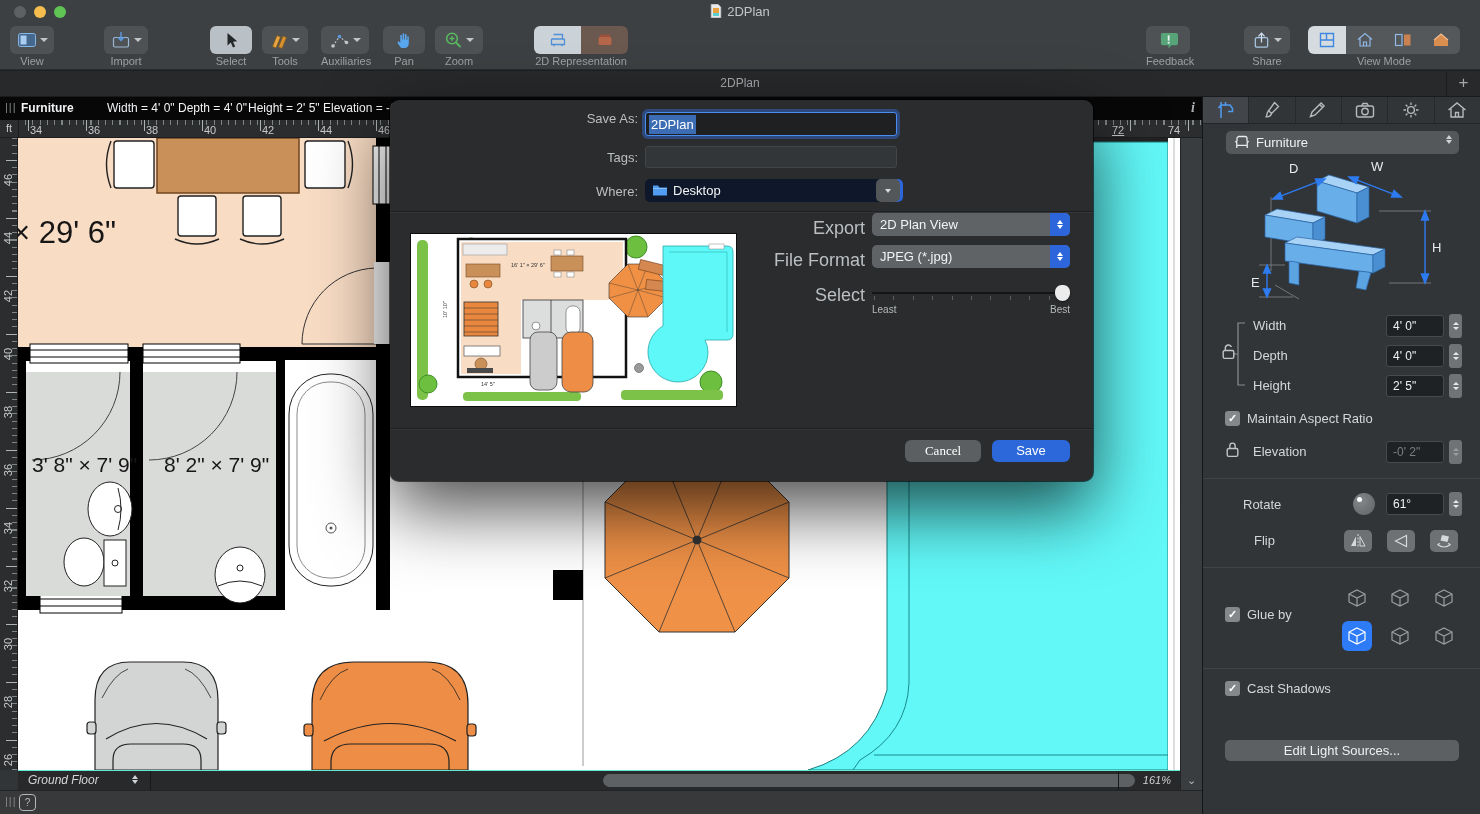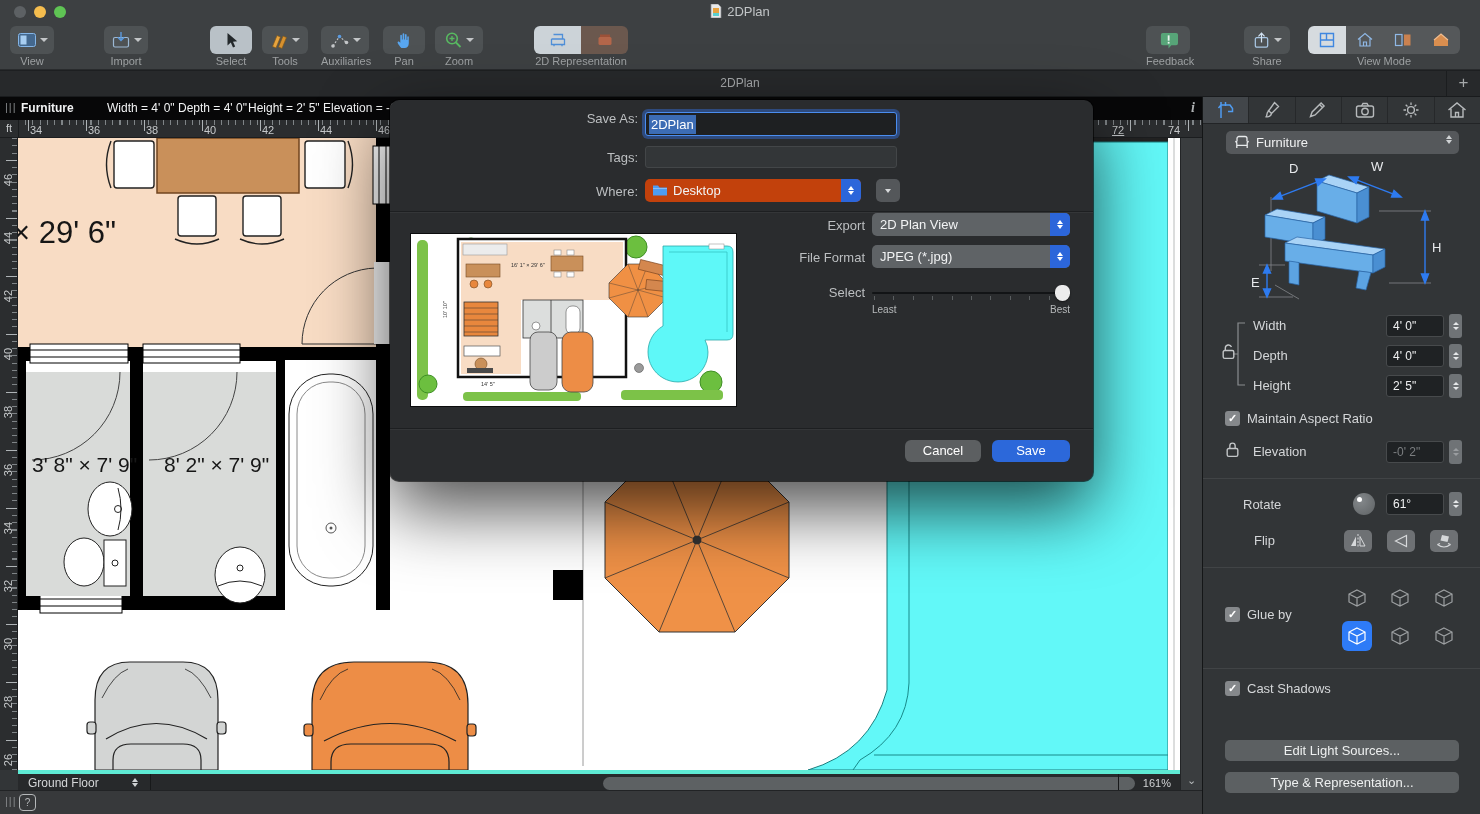--- a/index.html
+++ b/index.html
@@ -31,54 +31,54 @@
   .hmajor{position:absolute;left:18px;top:0;right:0;height:11px;background:repeating-linear-gradient(90deg,#aeb3b6 0 1px,transparent 1px 58px);background-position:10px 0;}
   .hnum{position:absolute;top:4px;font-size:11px;color:#c6c9cb;}
   .ft-corner{position:absolute;left:0;top:0;width:18px;height:17px;border-right:1px solid #1b1d1f;color:#c6c9cb;font-size:11px;text-align:center;line-height:17px;background:#2b2d2f;}
   .vruler{position:absolute;left:0;top:138px;width:18px;height:632px;background:#2b2d2f;border-right:1px solid #1b1d1f;box-sizing:border-box;}
   .vticks{position:absolute;right:0;top:0;bottom:0;width:5px;background:repeating-linear-gradient(180deg,#7f8487 0 1px,transparent 1px 7.25px);}
   .vmajor{position:absolute;right:0;top:0;bottom:0;width:11px;background:repeating-linear-gradient(180deg,#aeb3b6 0 1px,transparent 1px 58px);background-position:0 22px;}
   .vnum{position:absolute;left:-1px;width:18px;font-size:11px;color:#c6c9cb;transform:rotate(-90deg);text-align:center;}
   .canvas-wrap{position:absolute;left:18px;top:138px;width:1162px;height:632px;background:#fff;}
   .gutter{position:absolute;left:1180px;top:138px;width:22px;height:652px;background:#3a3d3f;border-left:1px solid #232527;box-sizing:border-box;}
   .gutter-chev{position:absolute;left:0;bottom:3px;width:100%;text-align:center;color:#b8bbbd;font-size:11px;}
-  .floorbar{position:absolute;left:18px;top:770px;width:1162px;height:20px;background:#27292b;border-top:4px solid #5eead4;box-sizing:border-box;}
+  .floorbar{position:absolute;left:18px;top:770px;width:1162px;height:20px;background:#27292b;border-top:1px solid #5eead4;box-sizing:border-box;font-style:italic;}
   .floor-pop{position:absolute;left:0;top:0;width:132px;height:19px;border-right:1px solid #17191a;color:#d4d6d8;font-size:12px;}
   .floor-pop .lbl{position:absolute;left:10px;top:2px;}
   .mini-chevs{position:absolute;display:flex;flex-direction:column;gap:1px;align-items:center;}
   .tri-u{width:0;height:0;border-left:3.5px solid transparent;border-right:3.5px solid transparent;border-bottom:4px solid #cfd2d4;}
   .tri-d{width:0;height:0;border-left:3.5px solid transparent;border-right:3.5px solid transparent;border-top:4px solid #cfd2d4;}
   .scroll-thumb{position:absolute;left:585px;top:3px;width:532px;height:13px;background:#5d6163;border-radius:7px;}
   .zoom-box{position:absolute;left:1100px;top:0;width:56px;height:19px;text-align:right;font-size:11px;color:#d0d2d4;line-height:19px;border-left:1px solid #17191a;}
   
   .statusbar{position:absolute;left:0;top:790px;width:1202px;height:24px;background:#37393b;border-top:1px solid #212325;box-sizing:border-box;color:#eceeef;font-size:13px;}
   .help-ic{position:absolute;left:19px;top:3px;width:15px;height:15px;border:1.5px solid #b5b8ba;border-radius:4px;color:#b5b8ba;font-size:10px;text-align:center;line-height:15px;}
   .status-msg{position:absolute;left:42px;top:0;line-height:23px;}
   
   .dialog{position:absolute;left:390px;top:100px;width:703px;height:381px;background:#2a2c2e;border-radius:9px;box-shadow:0 28px 70px rgba(0,0,0,.7),0 0 0 1px rgba(0,0,0,.6);z-index:40;}
   .dlg-label{position:absolute;font-size:13px;color:#bcbfc1;text-align:right;width:188px;left:60px;}
-  .dlg-label2{position:absolute;font-size:13px;color:#bcbfc1;text-align:right;}
+  .dlg-label2{position:absolute;font-size:18px;color:#bcbfc1;text-align:right;}
   .savefield{position:absolute;left:255px;top:12px;width:252px;height:24px;background:#1e2022;border:1px solid #4a8df0;border-radius:3px;box-shadow:0 0 0 3px rgba(52,120,246,.4);font-size:13px;color:#fff;line-height:24px;padding-left:3px;box-sizing:border-box;}
   .savefield .sel{background:#3c6cb4;padding:2px 2px;}
   .tagsfield{position:absolute;left:255px;top:46px;width:252px;height:22px;background:#333638;border:1px solid #434648;border-radius:3px;box-sizing:border-box;}
   .popup{position:absolute;height:23px;background:#5f6366;border-radius:5px;color:#f2f3f4;font-size:13px;line-height:23px;}
   .popup .ptext{position:absolute;left:8px;top:0;white-space:nowrap;}
   .popup .cap{position:absolute;right:0;top:0;width:20px;height:23px;background:#2c66da;border-radius:0 5px 5px 0;display:flex;flex-direction:column;align-items:center;justify-content:center;gap:1px;}
   .cap .tri-u{border-bottom-color:#fff;}
   .cap .tri-d{border-top-color:#fff;}
   .disc-btn{position:absolute;left:486px;top:79px;width:24px;height:23px;background:#54575a;border-radius:5px;display:flex;align-items:center;justify-content:center;}
   .dlg-sep{position:absolute;left:0;width:100%;height:1px;background:#1d1f21;border-bottom:1px solid #343638;}
   .preview{position:absolute;left:20px;top:133px;width:325px;height:172px;background:#fff;border:1px solid #0b0c0d;}
   .slider{position:absolute;left:482px;top:183px;width:198px;height:20px;}
   .slider .track{position:absolute;left:0;top:9px;width:100%;height:2px;background:#121416;border-radius:1px;}
   .slider .ticks{position:absolute;left:2px;right:2px;top:13px;height:4px;background:repeating-linear-gradient(90deg,#5a5e60 0 1px,transparent 1px 19.4px);}
   .slider .thumb{position:absolute;left:183px;top:2px;width:15px;height:16px;background:#ececec;border-radius:7px 7px 8px 8px;box-shadow:0 1px 2px rgba(0,0,0,.5);}
   .sl-cap{position:absolute;top:204px;font-size:10px;color:#b7babb;}
   .dbtn{position:absolute;top:340px;height:22px;border-radius:6px;font-size:13px;color:#fff;text-align:center;line-height:22px;}
-  .dbtn.cancel{left:515px;width:76px;background:#5c5f61;}
+  .dbtn.cancel{left:515px;width:76px;background:#5c5f61;font-family:Liberation Serif, serif;}
   .dbtn.save{left:602px;width:78px;background:#2c68da;}
   
   .panel{position:absolute;left:1202px;top:97px;width:278px;height:717px;background:#323537;border-left:1px solid #141617;box-sizing:border-box;}
   .ptabs{position:absolute;left:0;top:0;width:100%;height:26px;border-bottom:1px solid #222426;display:flex;}
   .ptab{flex:1;display:flex;align-items:center;justify-content:center;border-right:1px solid #26282a;}
   .ptab:last-child{border-right:none;}
   .ptab.sel{background:#42464a;}
   .cat-pop{position:absolute;left:23px;top:34px;width:233px;height:23px;background:#55585b;border-radius:5px;color:#f0f1f2;font-size:13px;line-height:23px;}
   .cat-pop svg{position:absolute;left:7px;top:4px;}
   .cat-pop .ctext{position:absolute;left:30px;}
@@ -431,21 +431,21 @@
   </div>
 
   <div class="dialog">
     <span class="dlg-label" style="top:11px;">Save As:</span>
     <div class="savefield"><span class="sel">2DPlan</span></div>
 
     <span class="dlg-label" style="top:50px;">Tags:</span>
     <div class="tagsfield"></div>
 
     <span class="dlg-label" style="top:84px;">Where:</span>
-    <div class="popup" style="left:255px;top:79px;width:216px;background:#c2410c;">
+    <div class="popup" style="left:255px;top:79px;width:258px;background:#0f172a;">
       <svg width="16" height="13" viewBox="0 0 16 13" style="position:absolute;left:7px;top:5px;">
           <path d="M1 1.5 h5 l1.5 2 H15 v8 H1 z" fill="#4f9cf0"></path>
           <path d="M1 4.5 h14" stroke="#86bdf5" stroke-width="1"></path>
         </svg>
       <span class="ptext" style="left:28px;">Desktop</span>
       <span class="cap">
           <span class="tri-u"></span>
           <span class="tri-d"></span>
         </span>
     </div>
@@ -748,16 +748,15 @@
           <path d="M11 2 L19 6 V14 L11 18 L3 14 V6 Z M3 6 L11 10 L19 6 M11 10 V18" fill="none" stroke="currentColor" stroke-width="1.2"></path>
         </svg>
       </div>
 
     <div class="p-sep" style="top:571px;"></div>
 
     <div class="checkbox" style="left:22px;top:584px;">✓</div>
     <span class="p-label" style="left:44px;top:584px;">Cast Shadows</span>
 
     <div class="pbtn" style="top:643px;">Edit Light Sources...</div>
-    <div class="pbtn" style="top:675px;">Type &amp; Representation...</div>
   </div>
 
 </div>
 
 </body></html>

